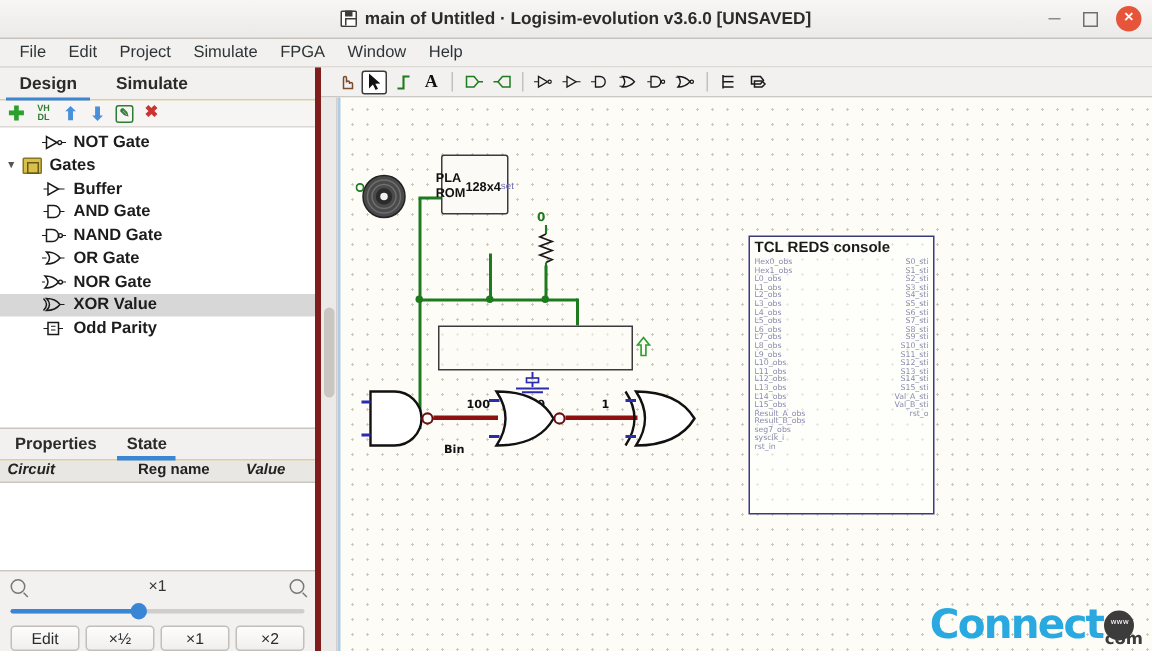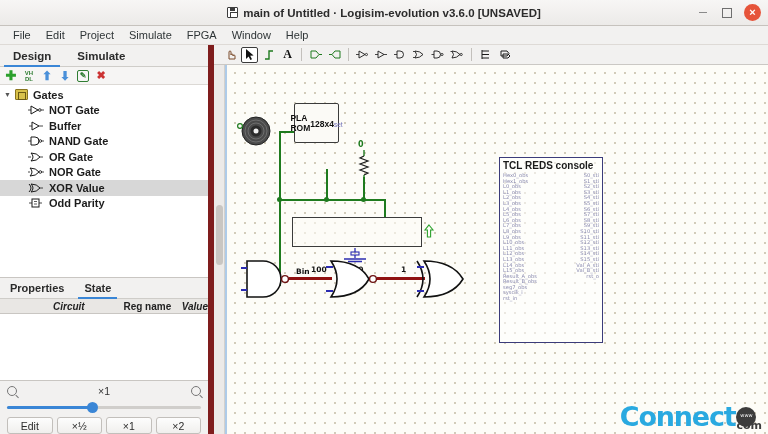--- a/index.html
+++ b/index.html
@@ -52,21 +52,21 @@
     display: flex; align-items: center; padding-left: 6px; gap: 1px;
     border-bottom: 1px solid #dedad6;
   }
   .menu-item { padding: 2px 7px; font-size: 11px; color: #2e3436; border-radius: 2px; cursor: default; }
 
   
   .body { flex: 1 1 auto; display: flex; min-height: 0; }
 
   
   .left { width: 214px; flex: 0 0 214px; display: flex; flex-direction: column;
-          background: #eab308; border-right: 6px solid #7f1d1d; min-height: 0; }
+          background: #eab308; border-right: 4px solid #7f1d1d; min-height: 0; }
 
   .tabrow { height: 22px; flex: 0 0 22px; display: flex; align-items: stretch;
             background: #f2f1f0; border-bottom: 1px solid #cfcdc9; }
   .tabrow .tab { padding: 0 13px; display: flex; align-items: center; font-size: 11.5px;
                  font-weight: bold; color: #2b2b2b; position: relative; }
   .tabrow .tab.active:after {
     content: ""; position: absolute; left: 4px; right: 4px; bottom: -1px; height: 2.5px; background: #3a86d6;
   }
 
   .tooltoolbar { height: 18px; flex: 0 0 18px; display: flex; align-items: center; gap: 6px;
@@ -90,21 +90,21 @@
 
   .proprow { height: 21px; flex: 0 0 21px; display: flex; align-items: stretch; background: #f2f1f0;
              border-bottom: 1px solid #cfcdc9; }
   .proprow .tab { padding: 0 10px; display: flex; align-items: center; font-size: 11px;
                   font-weight: bold; color: #2b2b2b; position: relative; }
   .proprow .tab.active:after { content:""; position:absolute; left:4px; right:4px; bottom:-1px;
                                height:2.5px; background:#3a86d6; }
 
   .tblhead { height: 15px; flex: 0 0 15px; display: flex; align-items: center; background: #e9e7e4;
              border-bottom: 1px solid #c9c6c2; font-size: 10px; font-weight: bold; color: #222; }
-  .th1 { width: 92px; padding-left: 5px; font-style: italic; margin-left: 48px; }
+  .th1 { width: 92px; padding-left: 5px; font-style: italic; }
   .th2 { width: 72px; }
   .th3 { flex: 1; font-style: italic; }
   .tblbody { flex: 1 1 auto; background: #ffffff; min-height: 0; border-bottom: 1px solid #c9c6c2; }
 
   .zoomwrap { flex: 0 0 52px; background: #f2f1f0; padding: 3px 7px 0 7px; }
   .zoomtop { display: flex; align-items: center; justify-content: space-between; height: 14px; }
   .zoomtop .lbl { font-size: 10.5px; color: #333; }
   .magico { width: 10px; height: 10px; border: 1.4px solid #777; border-radius: 50%; position: relative; }
   .magico:after { content: ""; position: absolute; right: -3px; bottom: -2px; width: 4px; height: 1.4px;
                   background: #777; transform: rotate(45deg); }
@@ -220,44 +220,53 @@
             <span>VH</span>
             <span>DL</span>
           </div>
         <div class="tt-ico" style="color:#4a90d9;font-size:12px">⬆</div>
         <div class="tt-ico" style="color:#4a90d9;font-size:12px">⬇</div>
         <div class="tt-ico" style="color:#2f7d32;border:1.4px solid #2f7d32;font-size:8px;border-radius:2px">✎</div>
         <div class="tt-ico" style="color:#cc3333;font-size:11px">✖</div>
       </div>
 
       <div class="tree">
+        <div class="node child">
+          <span class="gate-ico">
+              <svg width="17" height="10" viewBox="0 0 17 10">
+                <path d="M3 1 L3 9 L10 5 Z" fill="none" stroke="#1a1a1a" stroke-width="1"></path>
+                <circle cx="11.8" cy="5" r="1.3" fill="none" stroke="#1a1a1a" stroke-width=".9"></circle>
+                <path d="M0 5 H3 M13.2 5 H16" stroke="#1a1a1a" stroke-width=".8"></path>
+              </svg>
+            </span>
+          <span>NOT Gate</span>
+        </div>
+
         <div class="node">
           <span class="twisty">▼</span>
           <span class="folder-ico"></span>
           <span>Gates</span>
         </div>
-
-        <div class="node child">
-          <span class="gate-ico">
-              <svg width="17" height="10" viewBox="0 0 17 10">
-                <path d="M3 1 L3 9 L10 5 Z" fill="none" stroke="#1a1a1a" stroke-width="1"></path>
-                <circle cx="11.8" cy="5" r="1.3" fill="none" stroke="#1a1a1a" stroke-width=".9"></circle>
-                <path d="M0 5 H3 M13.2 5 H16" stroke="#1a1a1a" stroke-width=".8"></path>
-              </svg>
-            </span>
-          <span>NOT Gate</span>
-        </div>
         <div class="node child">
           <span class="gate-ico">
               <svg width="17" height="10" viewBox="0 0 17 10">
                 <path d="M4 1 L4 9 L11 5 Z" fill="none" stroke="#1a1a1a" stroke-width="1"></path>
                 <path d="M1 5 H4 M11 5 H15" stroke="#1a1a1a" stroke-width=".8"></path>
               </svg>
             </span>
           <span>Buffer</span>
+        </div>
+        <div class="node child">
+          <span class="gate-ico">
+              <svg width="17" height="10" viewBox="0 0 17 10">
+                <path d="M4 1 H8 A4 4 0 0 1 8 9 H4 Z" fill="none" stroke="#1a1a1a" stroke-width="1"></path>
+                <path d="M1 5 H4 M12 5 H15" stroke="#1a1a1a" stroke-width=".8"></path>
+              </svg>
+            </span>
+          <span>AND Gate</span>
         </div>
         <div class="node child">
           <span class="gate-ico">
               <svg width="17" height="10" viewBox="0 0 17 10">
                 <path d="M3 1 H7 A4 4 0 0 1 7 9 H3 Z" fill="none" stroke="#1a1a1a" stroke-width="1"></path>
                 <circle cx="12.3" cy="5" r="1.3" fill="none" stroke="#1a1a1a" stroke-width=".9"></circle>
                 <path d="M0 5 H3 M13.6 5 H16" stroke="#1a1a1a" stroke-width=".8"></path>
               </svg>
             </span>
           <span>NAND Gate</span>
@@ -467,21 +476,21 @@
           <div class="cv" style="left:128px;top:85px;width:18px;height:30px">
             <svg width="18" height="30" viewBox="0 0 18 30">
               <path d="M9 0 V6" stroke="#1e7a1e" stroke-width="1.4"></path>
               <path d="M9 6 L5 8 L13 11 L5 14 L13 17 L5 20 L13 23 L9 25" fill="none" stroke="#1a1a1a" stroke-width="1.2"></path>
               <path d="M9 25 V30" stroke="#1e7a1e" stroke-width="1.4"></path>
             </svg>
           </div>
           <div class="cvtext cv" style="left:131px;top:75px;font-size:8px;color:#1e7a1e">0</div>
 
           <div class="bin-box cv" style="left:65px;top:152px;width:130px;height:30px">
-            <div class="bin-lbl" style="left:3px;top:4px">Bin</div>
+            <div class="bin-lbl" style="left:3px;top:32px">Bin</div>
             <div class="bin-lbl" style="left:18px;top:2px">100</div>
             <div class="bin-lbl" style="left:60px;top:2px">10</div>
             <div class="bin-lbl" style="left:108px;top:2px">1</div>
           </div>
           <div class="cv" style="left:196px;top:158px;width:12px;height:16px">
             <svg width="12" height="16" viewBox="0 0 12 16">
                 <path d="M6 2 L10 7 H7.6 V14 H4.4 V7 H2 Z" fill="none" stroke="#2ca02c" stroke-width="1.1"></path>
               </svg>
           </div>
 
@@ -494,21 +503,21 @@
           </div>
 
           <div class="cv" style="left:31px;top:205px;width:26px;height:16px">
             <svg width="26" height="16" viewBox="0 0 26 16">
               <path d="M1 2 H17 L23 8 L17 14 H1 Z" fill="none" stroke="#1a1a1a" stroke-width="1"></path>
               <ellipse cx="9" cy="8" rx="5.5" ry="5" fill="#2e9e2e" stroke="#1e7a1e" stroke-width="1"></ellipse>
               <text x="9" y="11.5" font-family="DejaVu Sans" font-size="7.5" font-weight="bold" fill="#0b3d0b" text-anchor="middle">0</text>
             </svg>
           </div>
 
-          <div class="tcl-box cv" style="left:272px;top:92px;width:104px;height:186px">
+          <div class="tcl-box cv" style="left:272px;top:92px;width:124px;height:186px">
             <div class="tcl-title">TCL REDS console</div>
             <div class="tcl-cols">
               <div class="tcl-col">
                 <div class="tcl-row">Hex0_obs</div>
                 <div class="tcl-row">Hex1_obs</div>
                 <div class="tcl-row">L0_obs</div>
                 <div class="tcl-row">L1_obs</div>
                 <div class="tcl-row">L2_obs</div>
                 <div class="tcl-row">L3_obs</div>
                 <div class="tcl-row">L4_obs</div>

